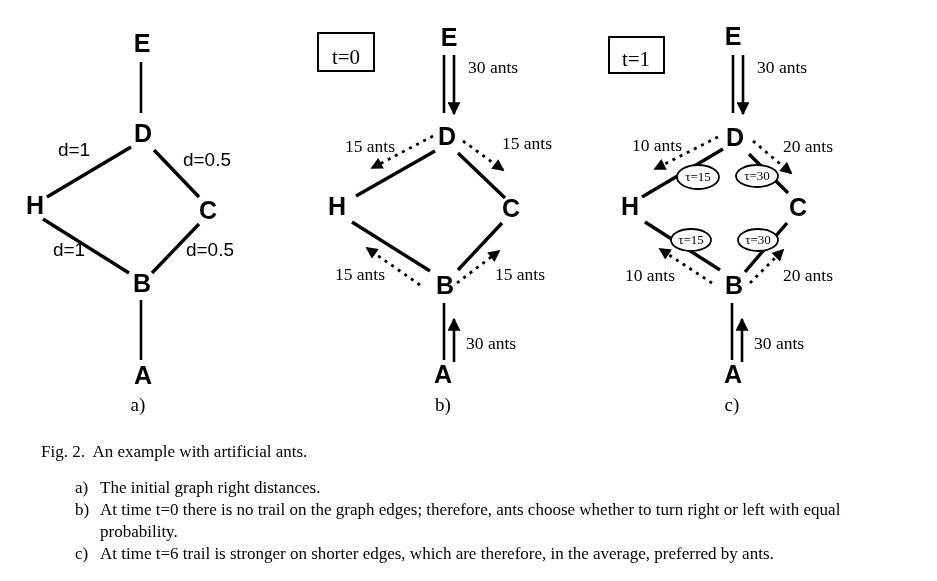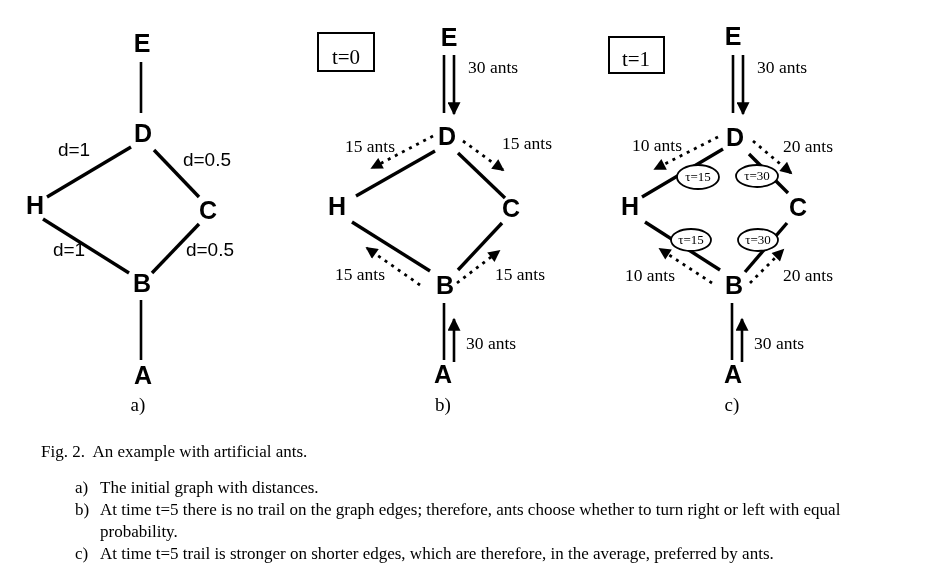--- a/index.html
+++ b/index.html
@@ -144,25 +144,25 @@
 
     <text class="plab" x="732" y="411" text-anchor="middle">c)</text>
   </g>
 </svg>
 
   <div class="caption"><span>Fig. 2.</span>  <span>An example with artificial ants.</span></div>
 
   <div class="cap-items">
     <div class="cap-item">
       <span class="cap-marker">a)</span>
-      <span class="cap-text">The initial graph with distances.</span>
+      <span class="cap-text">The initial graph right distances.</span>
     </div>
     <div class="cap-item">
       <span class="cap-marker">b)</span>
-      <span class="cap-text">At time t=5 there is no trail on the graph edges; therefore, ants choose whether to turn right or left with equal probability.</span>
+      <span class="cap-text">At time t=0 there is no trail on the graph edges; therefore, ants choose whether to turn right or left with equal probability.</span>
     </div>
     <div class="cap-item">
       <span class="cap-marker">c)</span>
-      <span class="cap-text">At time t=5 trail is stronger on shorter edges, which are therefore, in the average, preferred by ants.</span>
+      <span class="cap-text">At time t=6 trail is stronger on shorter edges, which are therefore, in the average, preferred by ants.</span>
     </div>
   </div>
 
 </div>
 
 </body></html>

